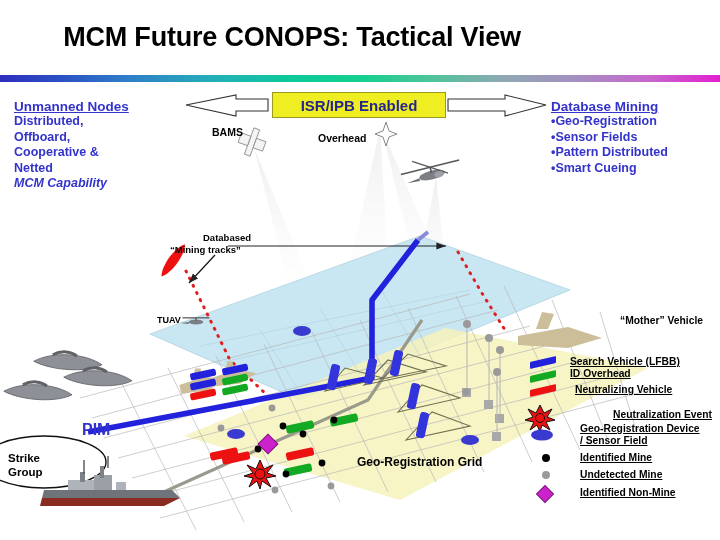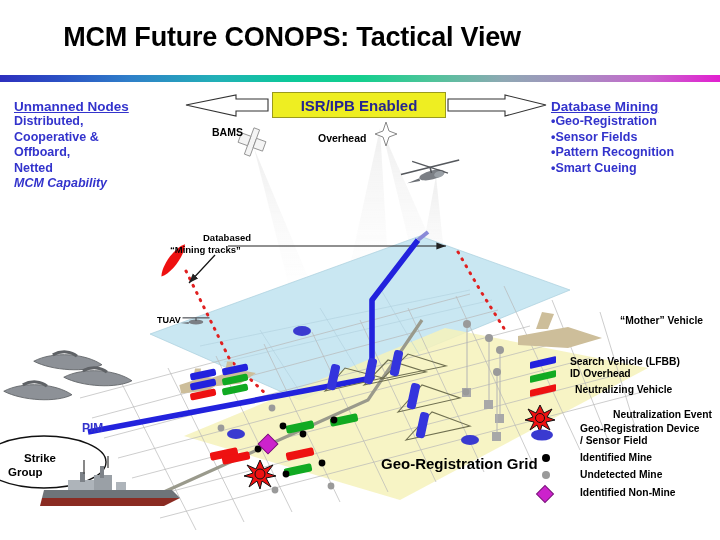--- a/index.html
+++ b/index.html
@@ -37,48 +37,48 @@
     display:flex;align-items:center;justify-content:center;
   }
   #isrbox span{font-size:15px;font-weight:bold;color:#252590;}
 
   
   .lbl{position:absolute;font-weight:bold;color:#000;white-space:nowrap;}
 
   
   #legend{position:absolute;left:520px;top:316px;width:200px;}
   .lgrow{position:absolute;white-space:nowrap;}
-  .lgtxt{font-size:10.3px;font-weight:bold;color:#000;line-height:11.6px;}
+  .lgtxt{font-size:10.3px;font-weight:bold;color:#000;line-height:11.6px;text-decoration:underline;}
   .sw{position:absolute;}
   .bar{width:26px;height:7px;border-radius:1px;transform:skewY(-13deg);}
 
   svg{position:absolute;left:0;top:0;overflow:visible;}
 </style>
 </head>
 <body>
 
 <div id="stage">
 
   <div class="title">MCM Future CONOPS: Tactical View</div>
   <div class="gradbar"></div>
 
   <div id="leftblock">
     <div class="sidehead">Unmanned Nodes</div>
     <div class="sideline">Distributed,</div>
+    <div class="sideline">Offboard,</div>
     <div class="sideline">Cooperative &amp;</div>
-    <div class="sideline">Offboard,</div>
     <div class="sideline">Netted</div>
     <div class="sideline ital">MCM Capability</div>
   </div>
 
   <div id="rightblock">
     <div class="sidehead">Database Mining</div>
     <div class="sideline">•Geo-Registration</div>
     <div class="sideline">•Sensor Fields</div>
-    <div class="sideline">•Pattern Recognition</div>
+    <div class="sideline">•Pattern Distributed</div>
     <div class="sideline">•Smart Cueing</div>
   </div>
 
   <div id="isrbox">
     <span>ISR/IPB Enabled</span>
   </div>
 
   <svg width="720" height="540" viewBox="0 0 720 540">
     <defs>
       <linearGradient id="beamg" x1="0" y1="0" x2="0" y2="1">
@@ -299,24 +299,24 @@
       <line x1="6" y1="-44" x2="6" y2="-32" stroke="#555" stroke-width="1.4"></line>
     </g>
 
   </svg>
 
   <div class="lbl" style="left:212px;top:126px;font-size:10.5px;">BAMS</div>
   <div class="lbl" style="left:318px;top:132px;font-size:10.5px;">Overhead</div>
   <div class="lbl" style="left:178px;top:232px;font-size:9.5px;padding-left:25px;">Databased</div>
   <div class="lbl" style="left:170px;top:244px;font-size:9.5px;">“Mining tracks”</div>
   <div class="lbl" style="left:157px;top:315px;font-size:9px;">TUAV</div>
-  <div class="lbl" style="left:82px;top:421px;font-size:12px;color:#3333cc;">PIM</div>
-  <div class="lbl" style="left:8px;top:452px;font-size:11.5px;margin-left:16px;">Strike</div>
+  <div class="lbl" style="left:82px;top:421px;font-size:16px;color:#3333cc;">PIM</div>
+  <div class="lbl" style="left:8px;top:452px;font-size:11.5px;">Strike</div>
   <div class="lbl" style="left:8px;top:466px;font-size:11.5px;">Group</div>
-  <div class="lbl" style="left:357px;top:455px;font-size:15px;margin-left:24px;">Geo-Registration Grid</div>
+  <div class="lbl" style="left:357px;top:455px;font-size:12px;">Geo-Registration Grid</div>
   <div class="lbl" style="left:620px;top:315px;font-size:10.3px;">“Mother” Vehicle</div>
 
   <div id="legend">
 
     <svg width="100" height="42" style="left:-10px;top:-2px;">
       <path d="M8,22 L58,13 L92,24 L58,34 L8,31 Z" fill="#cdbe9a"></path>
       <path d="M26,15 L32,-2 L44,0 L38,15 Z" fill="#cdbe9a"></path>
     </svg>
 
     <div class="sw bar" style="left:10px;top:43px;background:#2222dd;"></div>

